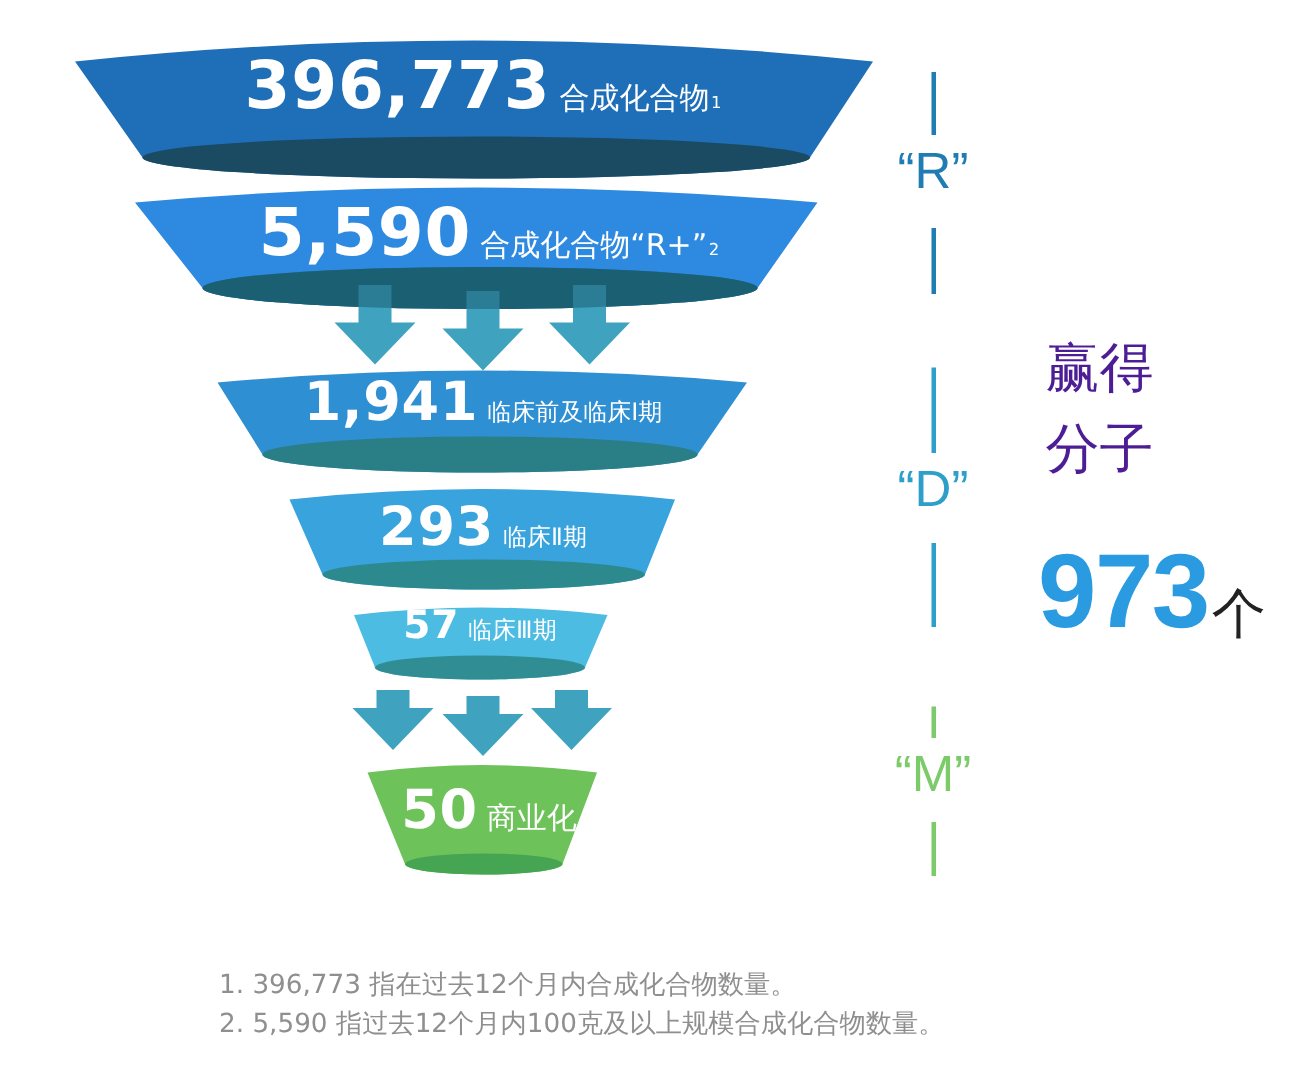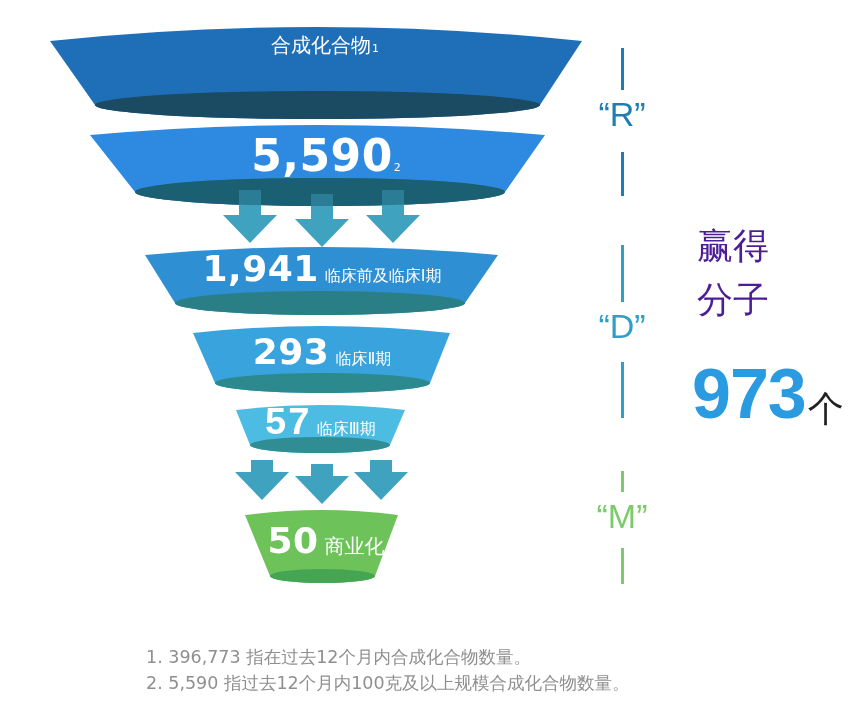--- a/index.html
+++ b/index.html
@@ -52,37 +52,39 @@
     <path d="M311,464 L333,464 L333,476 L349,476 L322,504 L295,476 L311,476 Z" fill="#3fa3bf"></path>
     <path d="M370,460 L392,460 L392,472 L408,472 L381,500 L354,472 L370,472 Z" fill="#3fa3bf"></path>
     <g>
       <path d="M245,515 Q321.5,505 398,515 L375,576 A52.5,7 0 0 1 270,576 Z" fill="#6dc25a"></path>
       <ellipse cx="322.5" cy="576" rx="52.5" ry="7" fill="#45a552"></ellipse>
     </g>
   </svg>
 
 <div id="tier-labels">
     <div class="tier-text" style="left: 322px; top: 32px;">
+      <span class="tier-num" style="font-size: 44px;">396,773</span>
       <span class="tier-label" style="font-size: 20px;">合成化合物</span>
       <span class="tier-sup">1</span>
     </div>
     <div class="tier-text" style="left: 326px; top: 130px;">
       <span class="tier-num" style="font-size: 44px;">5,590</span>
+      <span class="tier-label" style="font-size: 20px;">合成化合物“R+”</span>
       <span class="tier-sup">2</span>
     </div>
     <div class="tier-text" style="left: 322px; top: 248px;">
       <span class="tier-num" style="font-size: 36px;">1,941</span>
       <span class="tier-label" style="font-size: 16px;">临床前及临床Ⅰ期</span>
     </div>
     <div class="tier-text" style="left: 322px; top: 331px;">
       <span class="tier-num" style="font-size: 36px;">293</span>
       <span class="tier-label" style="font-size: 16px;">临床Ⅱ期</span>
     </div>
     <div class="tier-text" style="left: 320px; top: 402px;">
-      <span class="tier-num" style="font-size: 38px; font-family: Liberation Mono, monospace;">57</span>
+      <span class="tier-num" style="font-size: 26px;">57</span>
       <span class="tier-label" style="font-size: 16px;">临床Ⅲ期</span>
     </div>
     <div class="tier-text" style="left: 318px; top: 520px;">
       <span class="tier-num" style="font-size: 36px; margin-left: 16px;">50</span>
       <span class="tier-label" style="font-size: 20px;">商业化</span>
     </div>
   </div>
 
 <div id="stages">
     <div class="vline" style="top: 48px; height: 42px; background: rgb(31, 125, 179);"></div>

